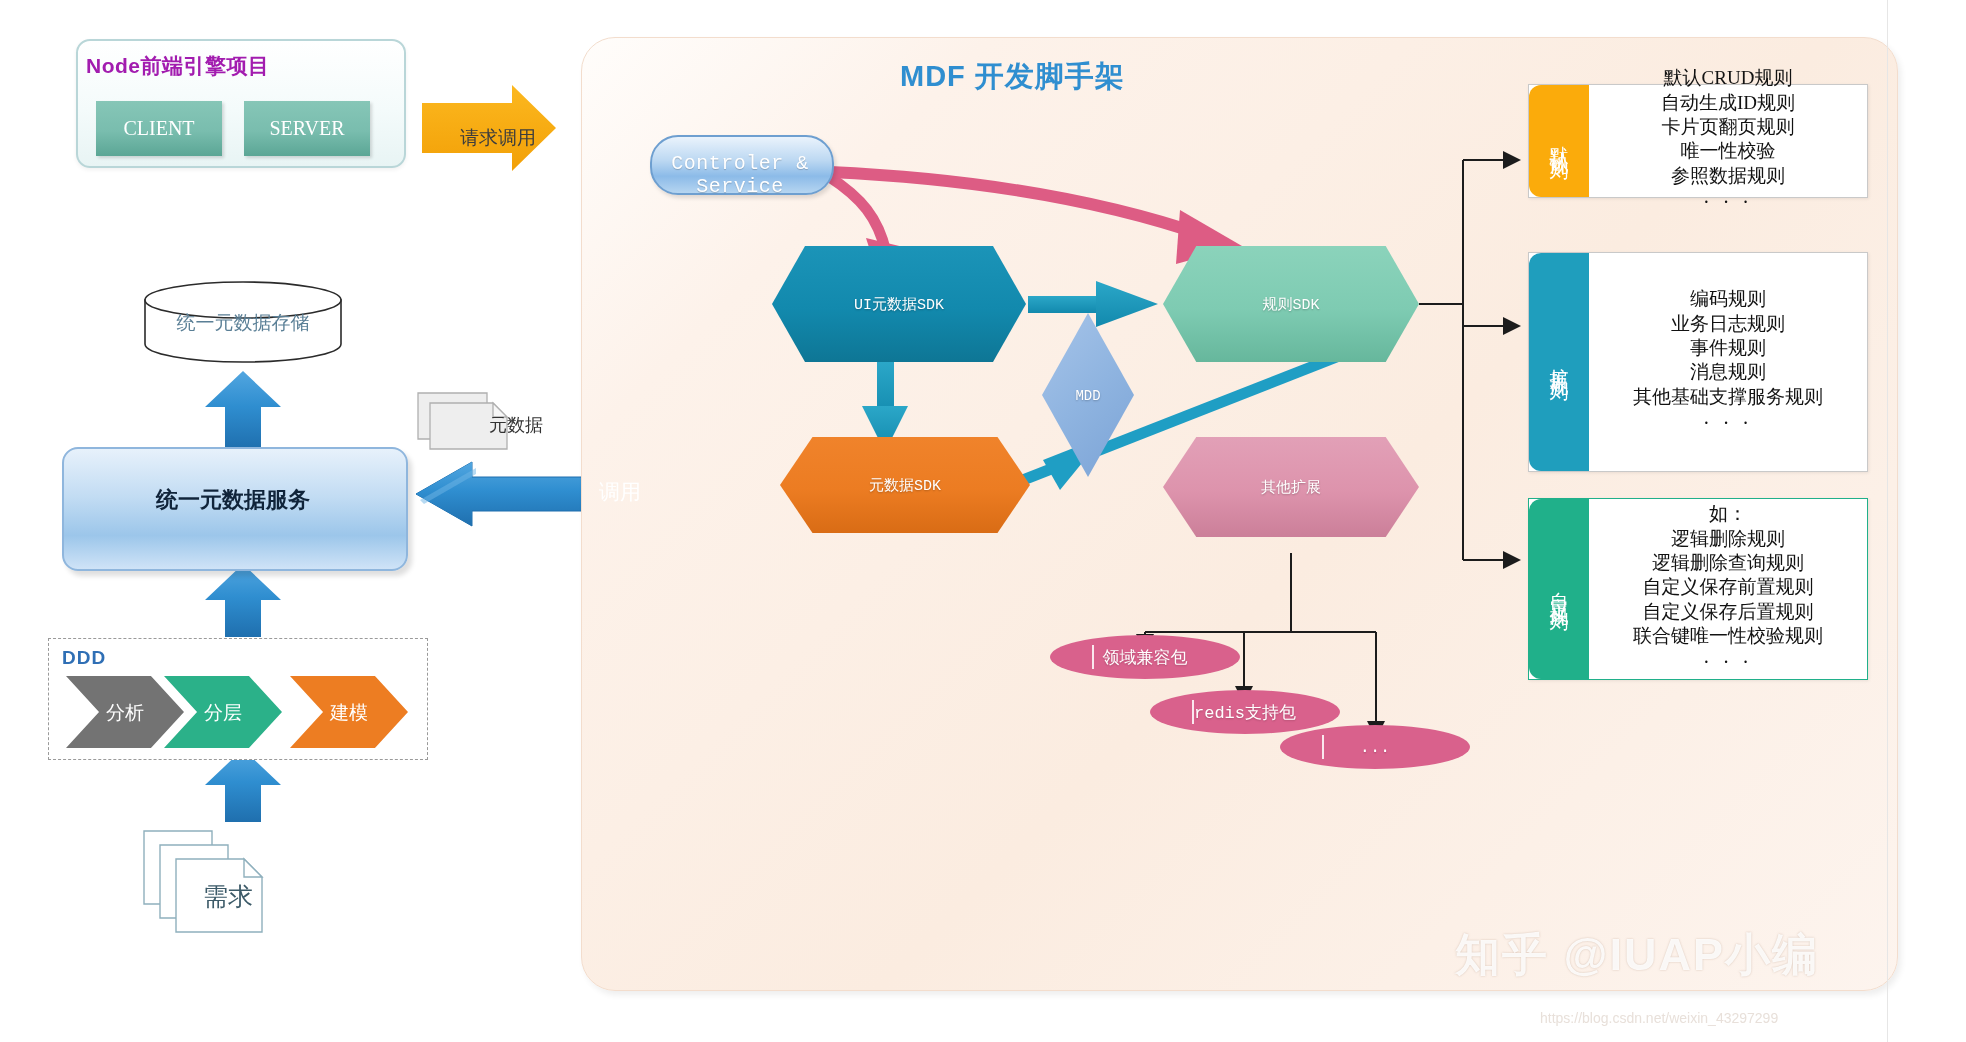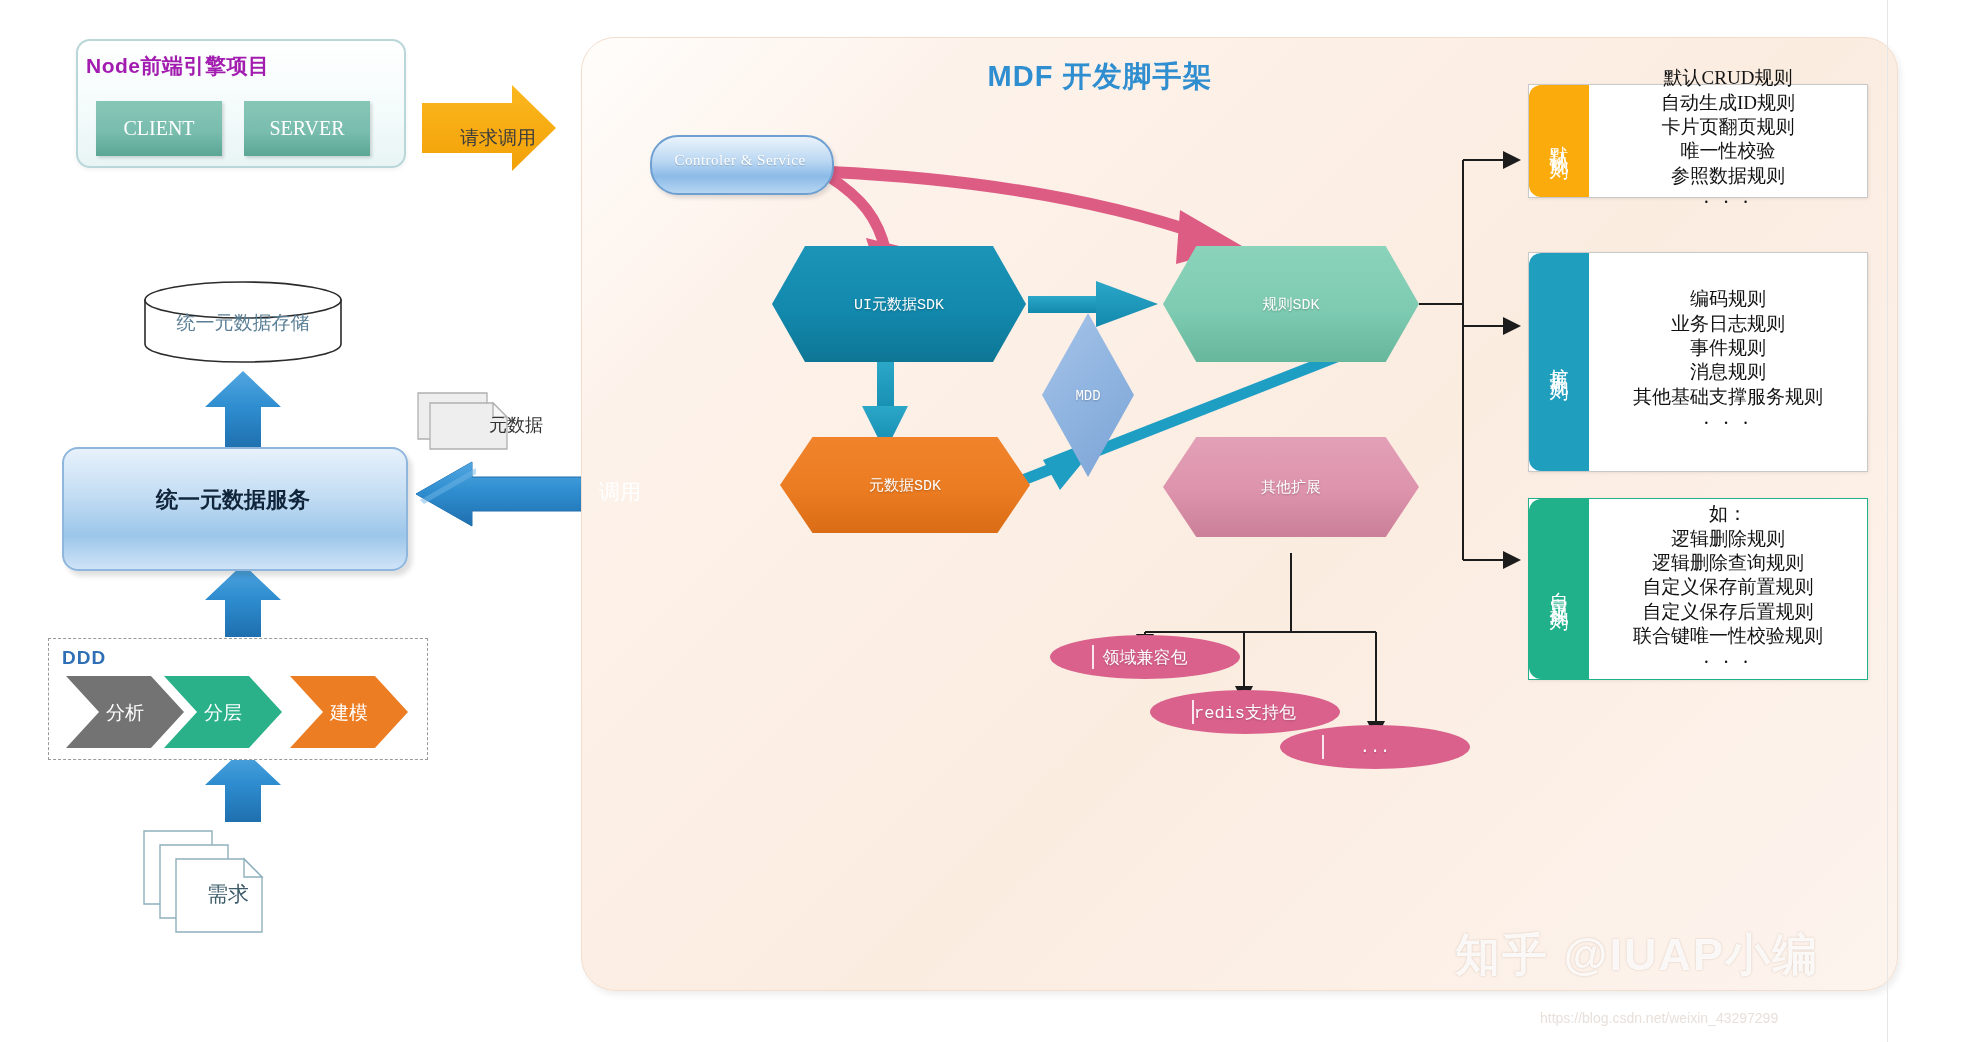--- a/index.html
+++ b/index.html
@@ -89,56 +89,56 @@
     font-size: 19px; line-height: 1.0;
     text-align: center;
     filter: drop-shadow(2px 3px 2px rgba(0,0,0,.18));
   }
   #chev-0 { left: 66px;  background: #737373; }
   #chev-1 { left: 164px; background: #2bb189; }
   #chev-2 { left: 290px; background: #ed7d22; }
   .chev span { display: block; }
   #req-label {
     left: 148px; top: 880px; width: 160px;
-    text-align: center; font-size: 21px; color: #3c5a68;
+    text-align: center; font-size: 25px; color: #3c5a68;
     font-family: Liberation Serif, serif;
   }
   #md-label {
     left: 462px; top: 413px; width: 108px;
     text-align: center; font-size: 18px; color: #333333;
     font-family: "Liberation Serif","DejaVu Serif",serif;
   }
 
   
   #mdf-panel {
     left: 581px; top: 37px; width: 1315px; height: 952px;
     border: 1px solid #f3ddcd;
     border-radius: 34px;
     background: linear-gradient(135deg,#fffdfb 0%, #fdf2ea 18%, #fbece0 55%, #fdf4ee 100%);
     box-shadow: 3px 4px 6px rgba(0,0,0,.07);
   }
   #mdf-title {
     left: 900px; top: 57px; width: 400px;
-    text-align: center;
+    text-align: left;
     font-size: 29px; font-weight: bold; color: #2f8ed0;
     letter-spacing: 1px;
   }
 
   
   #ctrl-pill {
     left: 650px; top: 135px; width: 180px; height: 56px;
     border: 2px solid #6e9fd0;
     border-radius: 28px;
     background: linear-gradient(180deg,#eaf3fc 0%,#bcd8f2 42%,#8cbbe8 70%,#b6d5f1 100%);
     box-shadow: 2px 3px 4px rgba(0,0,0,.13);
   }
   #ctrl-label {
     left: 650px; top: 152px; width: 180px;
-    text-align: center; font-size: 15px; color: #ffffff;
-    font-family: Liberation Serif, serif;
+    text-align: center; font-size: 20px; color: #ffffff;
+    font-family: Liberation Mono, monospace;
     letter-spacing: .5px;
     text-shadow: 0 1px 1px rgba(0,0,0,.2);
   }
 
   
   .hex {
     clip-path: polygon(13% 0%, 87% 0%, 100% 50%, 87% 100%, 13% 100%, 0% 50%);
     display: flex; align-items: center; justify-content: center;
     color: #ffffff;
     font-family: "Liberation Mono","DejaVu Sans Mono",monospace;

